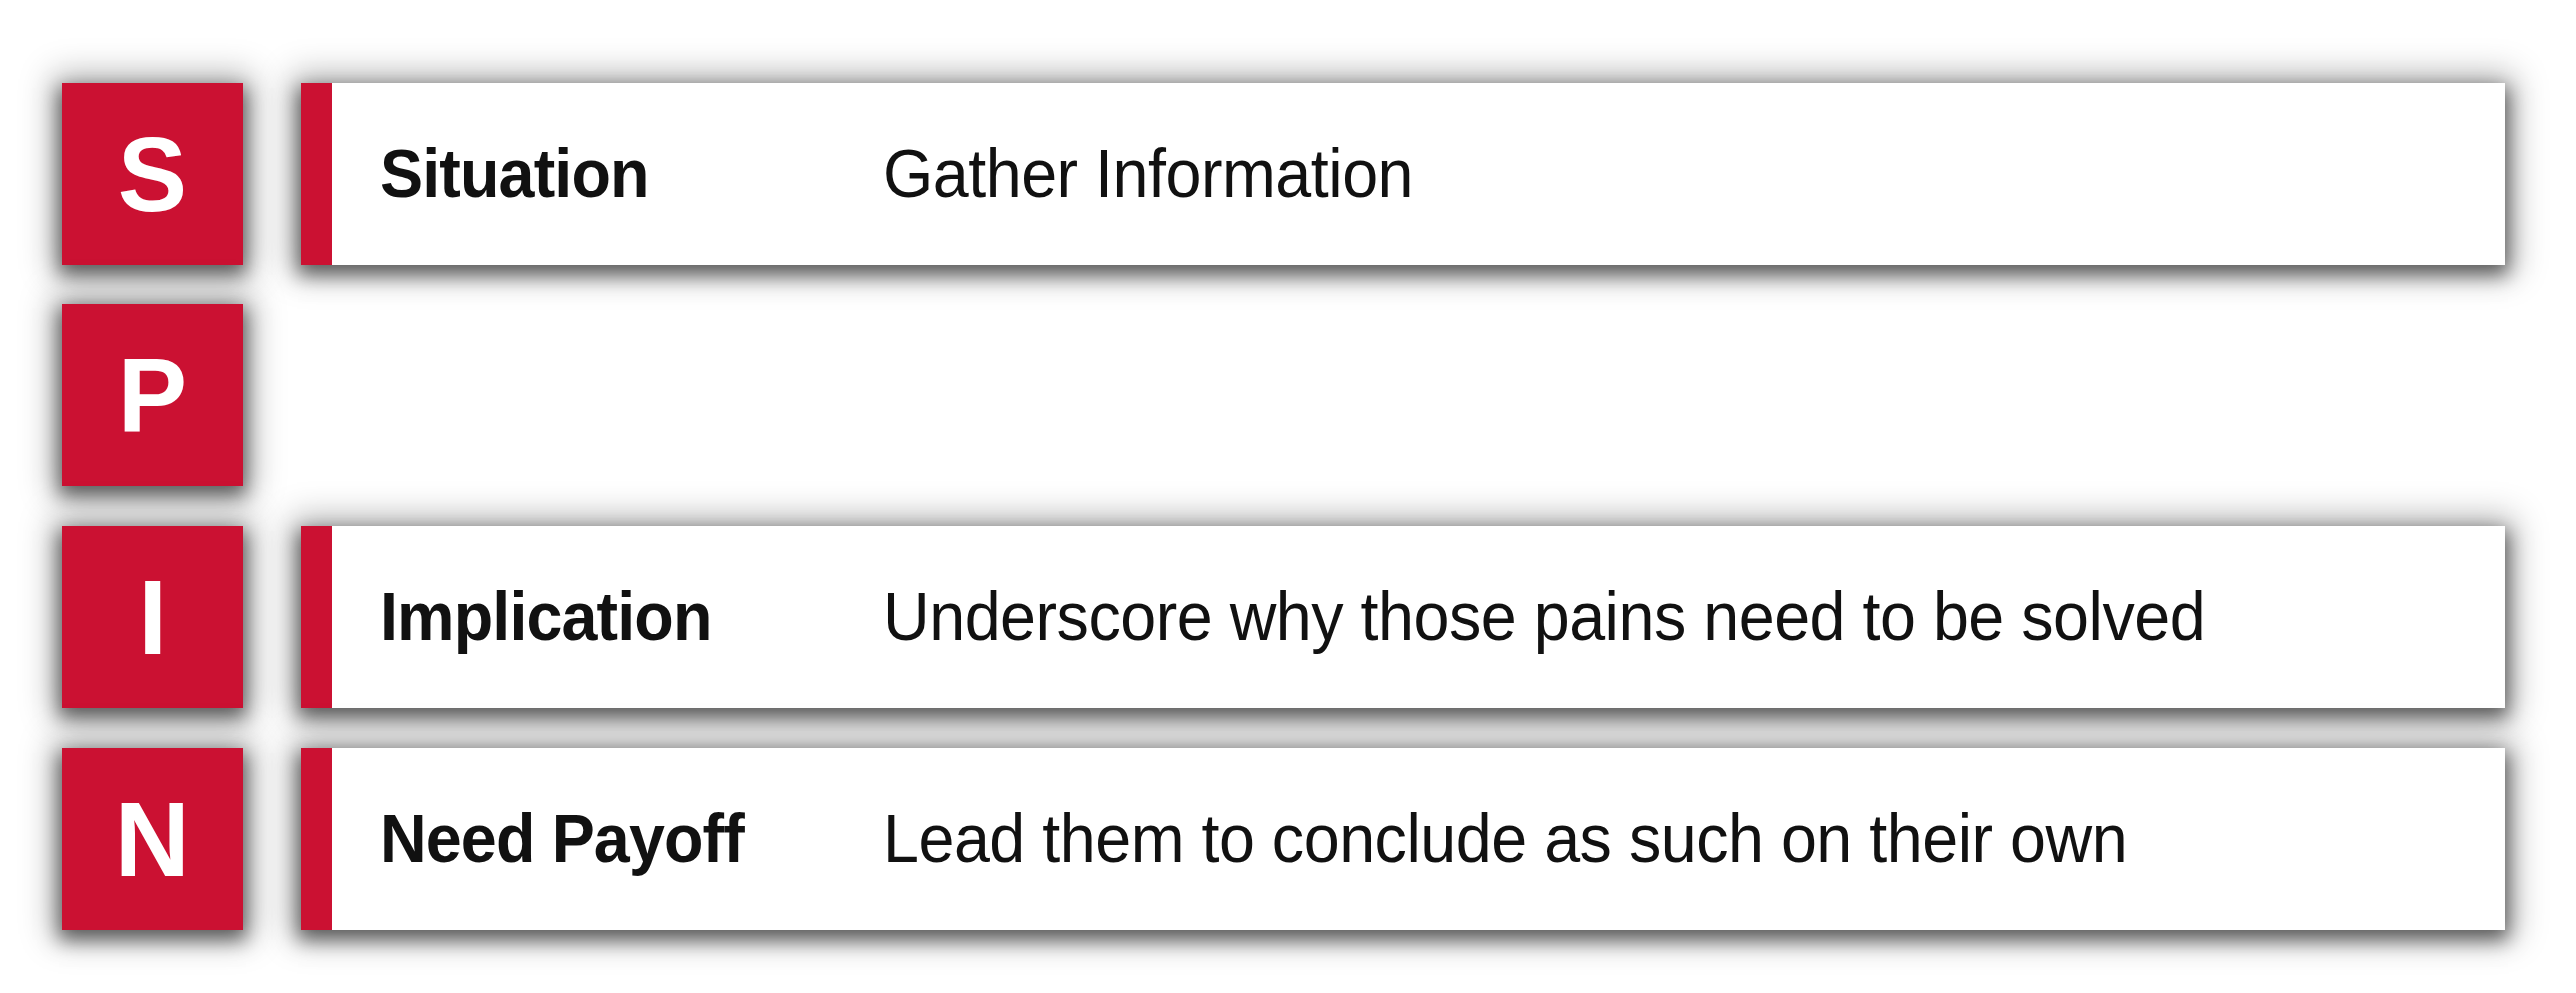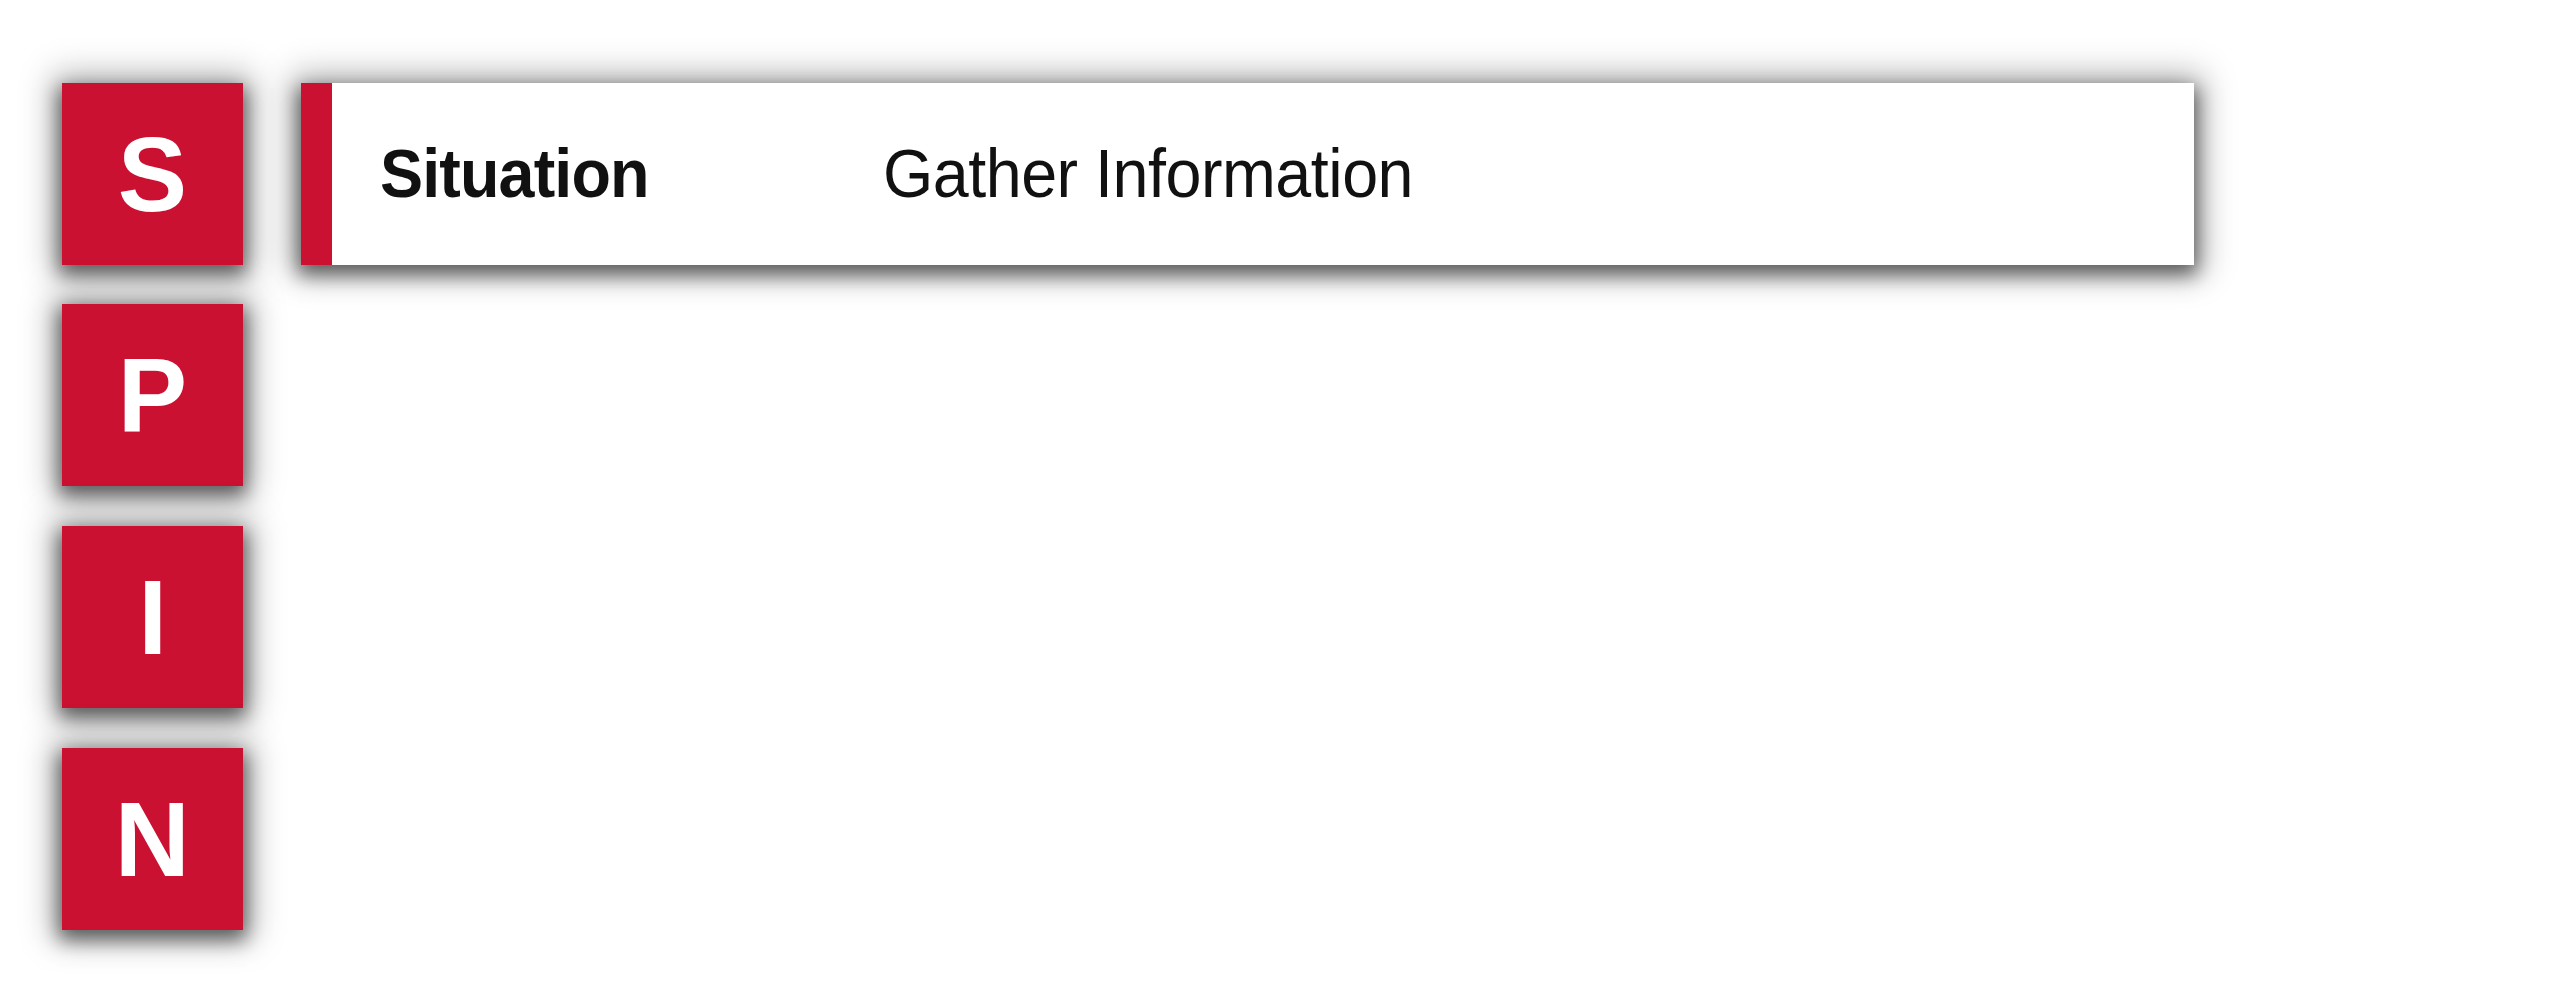--- a/index.html
+++ b/index.html
@@ -43,21 +43,21 @@
     font-size: 106px;
     font-weight: 700;
     line-height: 1;
     transform: scaleX(0.98);
   }
 
   .card {
     position: absolute;
     left: 301px;
     top: 0;
-    width: 1893px;
+    width: 2204px;
     height: 182px;
     background: var(--card-bg, #ffffff);
     box-shadow: 0 7.2px 18px 2.7px rgba(0,0,0,0.55), 0 0 32px 9px rgba(0,0,0,0.28);
   }
   .stripe {
     position: absolute;
     left: 0;
     top: 0;
     width: 31px;
     height: 182px;
@@ -120,22 +120,32 @@
   <section class="row">
     <div class="tile">
       <span class="letter">P</span>
     </div>
   </section>
 
   <section class="row">
     <div class="tile">
       <span class="letter">I</span>
     </div>
+    <div class="card">
+      <span class="stripe"></span>
+      <span class="term">Implication</span>
+      <span class="desc">Underscore why those pains need to be solved</span>
+    </div>
   </section>
 
   <section class="row">
     <div class="tile">
       <span class="letter">N</span>
+    </div>
+    <div class="card">
+      <span class="stripe"></span>
+      <span class="term">Need Payoff</span>
+      <span class="desc">Lead them to conclude as such on their own</span>
     </div>
   </section>
 
 </div>
 
 
 </body></html>

